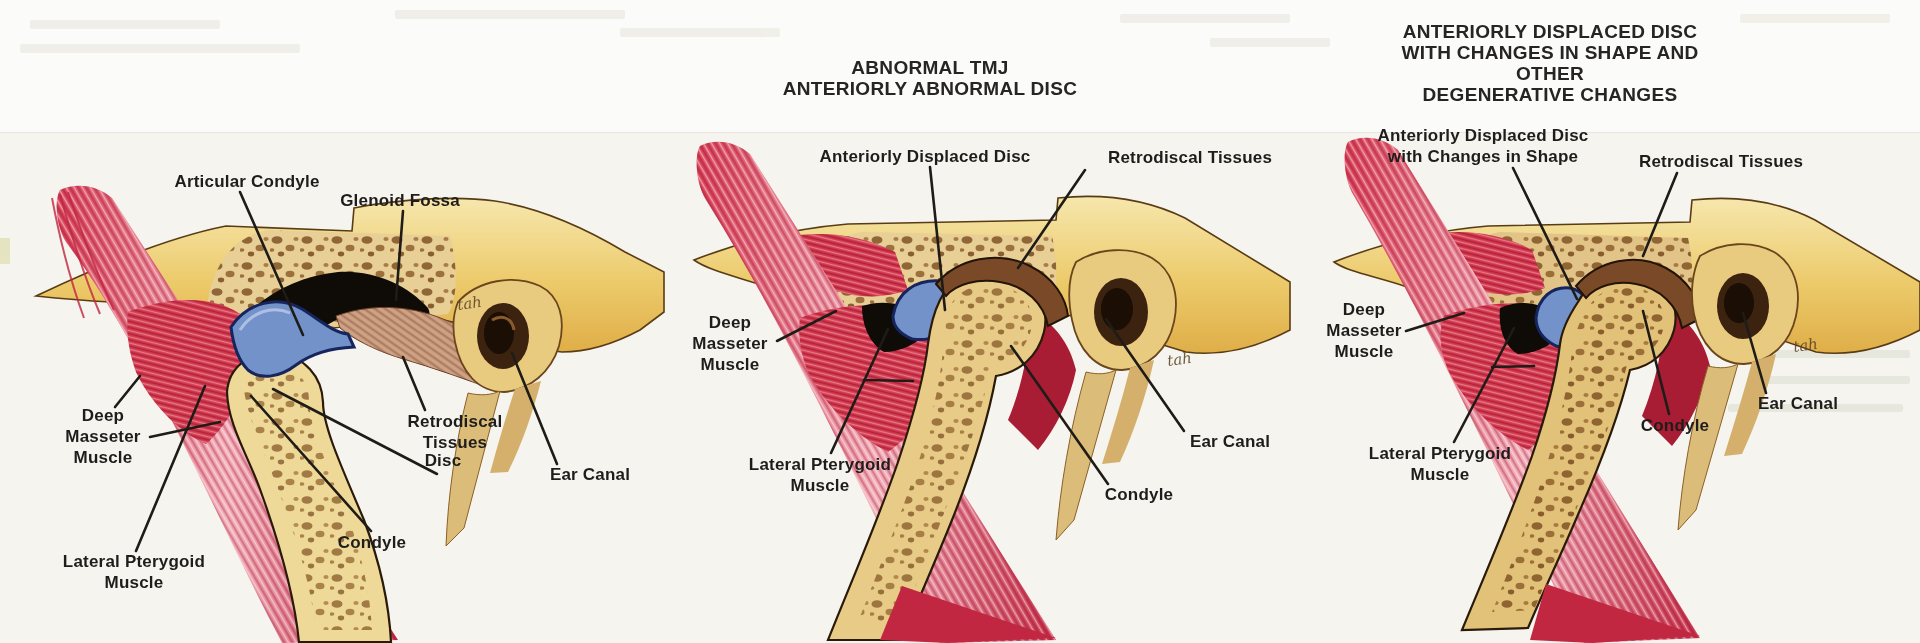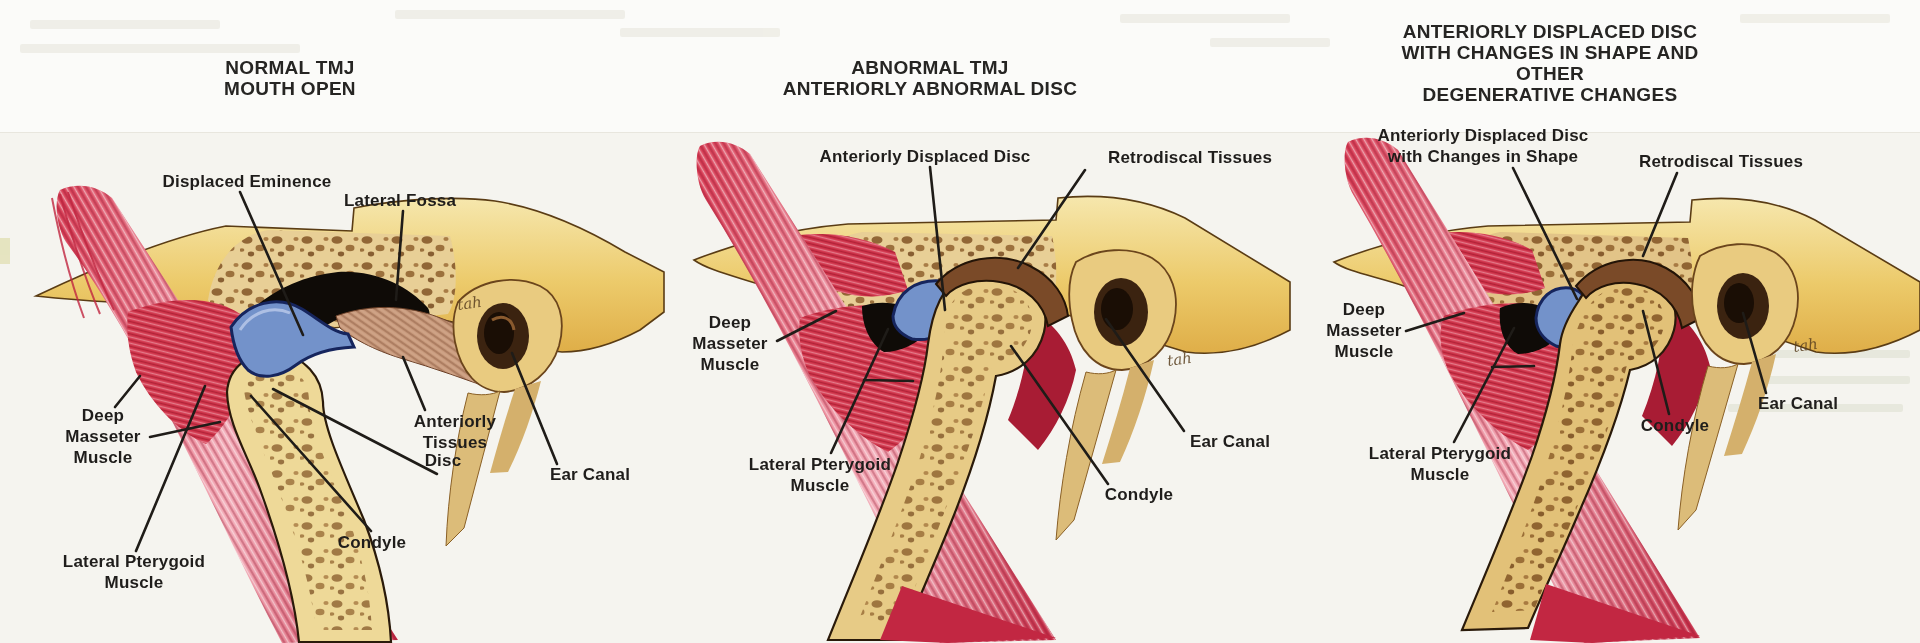--- a/index.html
+++ b/index.html
@@ -185,34 +185,32 @@
         <line x1="1406" y1="331" x2="1464" y2="313"></line>
         <line x1="1454" y1="442" x2="1514" y2="328"></line>
         <line x1="1492" y1="367" x2="1534" y2="366"></line>
         <line x1="1669" y1="414" x2="1643" y2="311"></line>
         <line x1="1766" y1="393" x2="1743" y2="313"></line>
       </g>
       <text class="sig" x="1794" y="352" transform="rotate(-8 1794 352)">tah</text>
     </g>
   </svg>
 
-  <div class="ttl" style="left:290px;top:78px">NORMAL TMJ
-MOUTH OPEN</div>
   <div class="ttl" style="left:930px;top:78px">ABNORMAL TMJ
 ANTERIORLY ABNORMAL DISC</div>
   <div class="ttl" style="left:1550px;top:63px">ANTERIORLY DISPLACED DISC
 WITH CHANGES IN SHAPE AND OTHER
 DEGENERATIVE CHANGES</div>
 
-  <div class="lbl" style="left:247px;top:181px">Displaced Eminence</div>
-  <div class="lbl" style="left:400px;top:200px">Lateral Fossa</div>
+  <div class="lbl" style="left:247px;top:181px">Articular Condyle</div>
+  <div class="lbl" style="left:400px;top:200px">Glenoid Fossa</div>
   <div class="lbl" style="left:103px;top:436px">Deep
 Masseter
 Muscle</div>
-  <div class="lbl" style="left:455px;top:432px">Anteriorly
+  <div class="lbl" style="left:455px;top:432px">Retrodiscal
 Tissues</div>
   <div class="lbl" style="left:443px;top:460px">Disc</div>
   <div class="lbl" style="left:590px;top:474px">Ear Canal</div>
   <div class="lbl" style="left:372px;top:542px">Condyle</div>
   <div class="lbl" style="left:134px;top:572px">Lateral Pterygoid
 Muscle</div>
 
   <div class="lbl" style="left:925px;top:156px">Anteriorly Displaced Disc</div>
   <div class="lbl" style="left:1190px;top:157px">Retrodiscal Tissues</div>
   <div class="lbl" style="left:730px;top:343px">Deep

